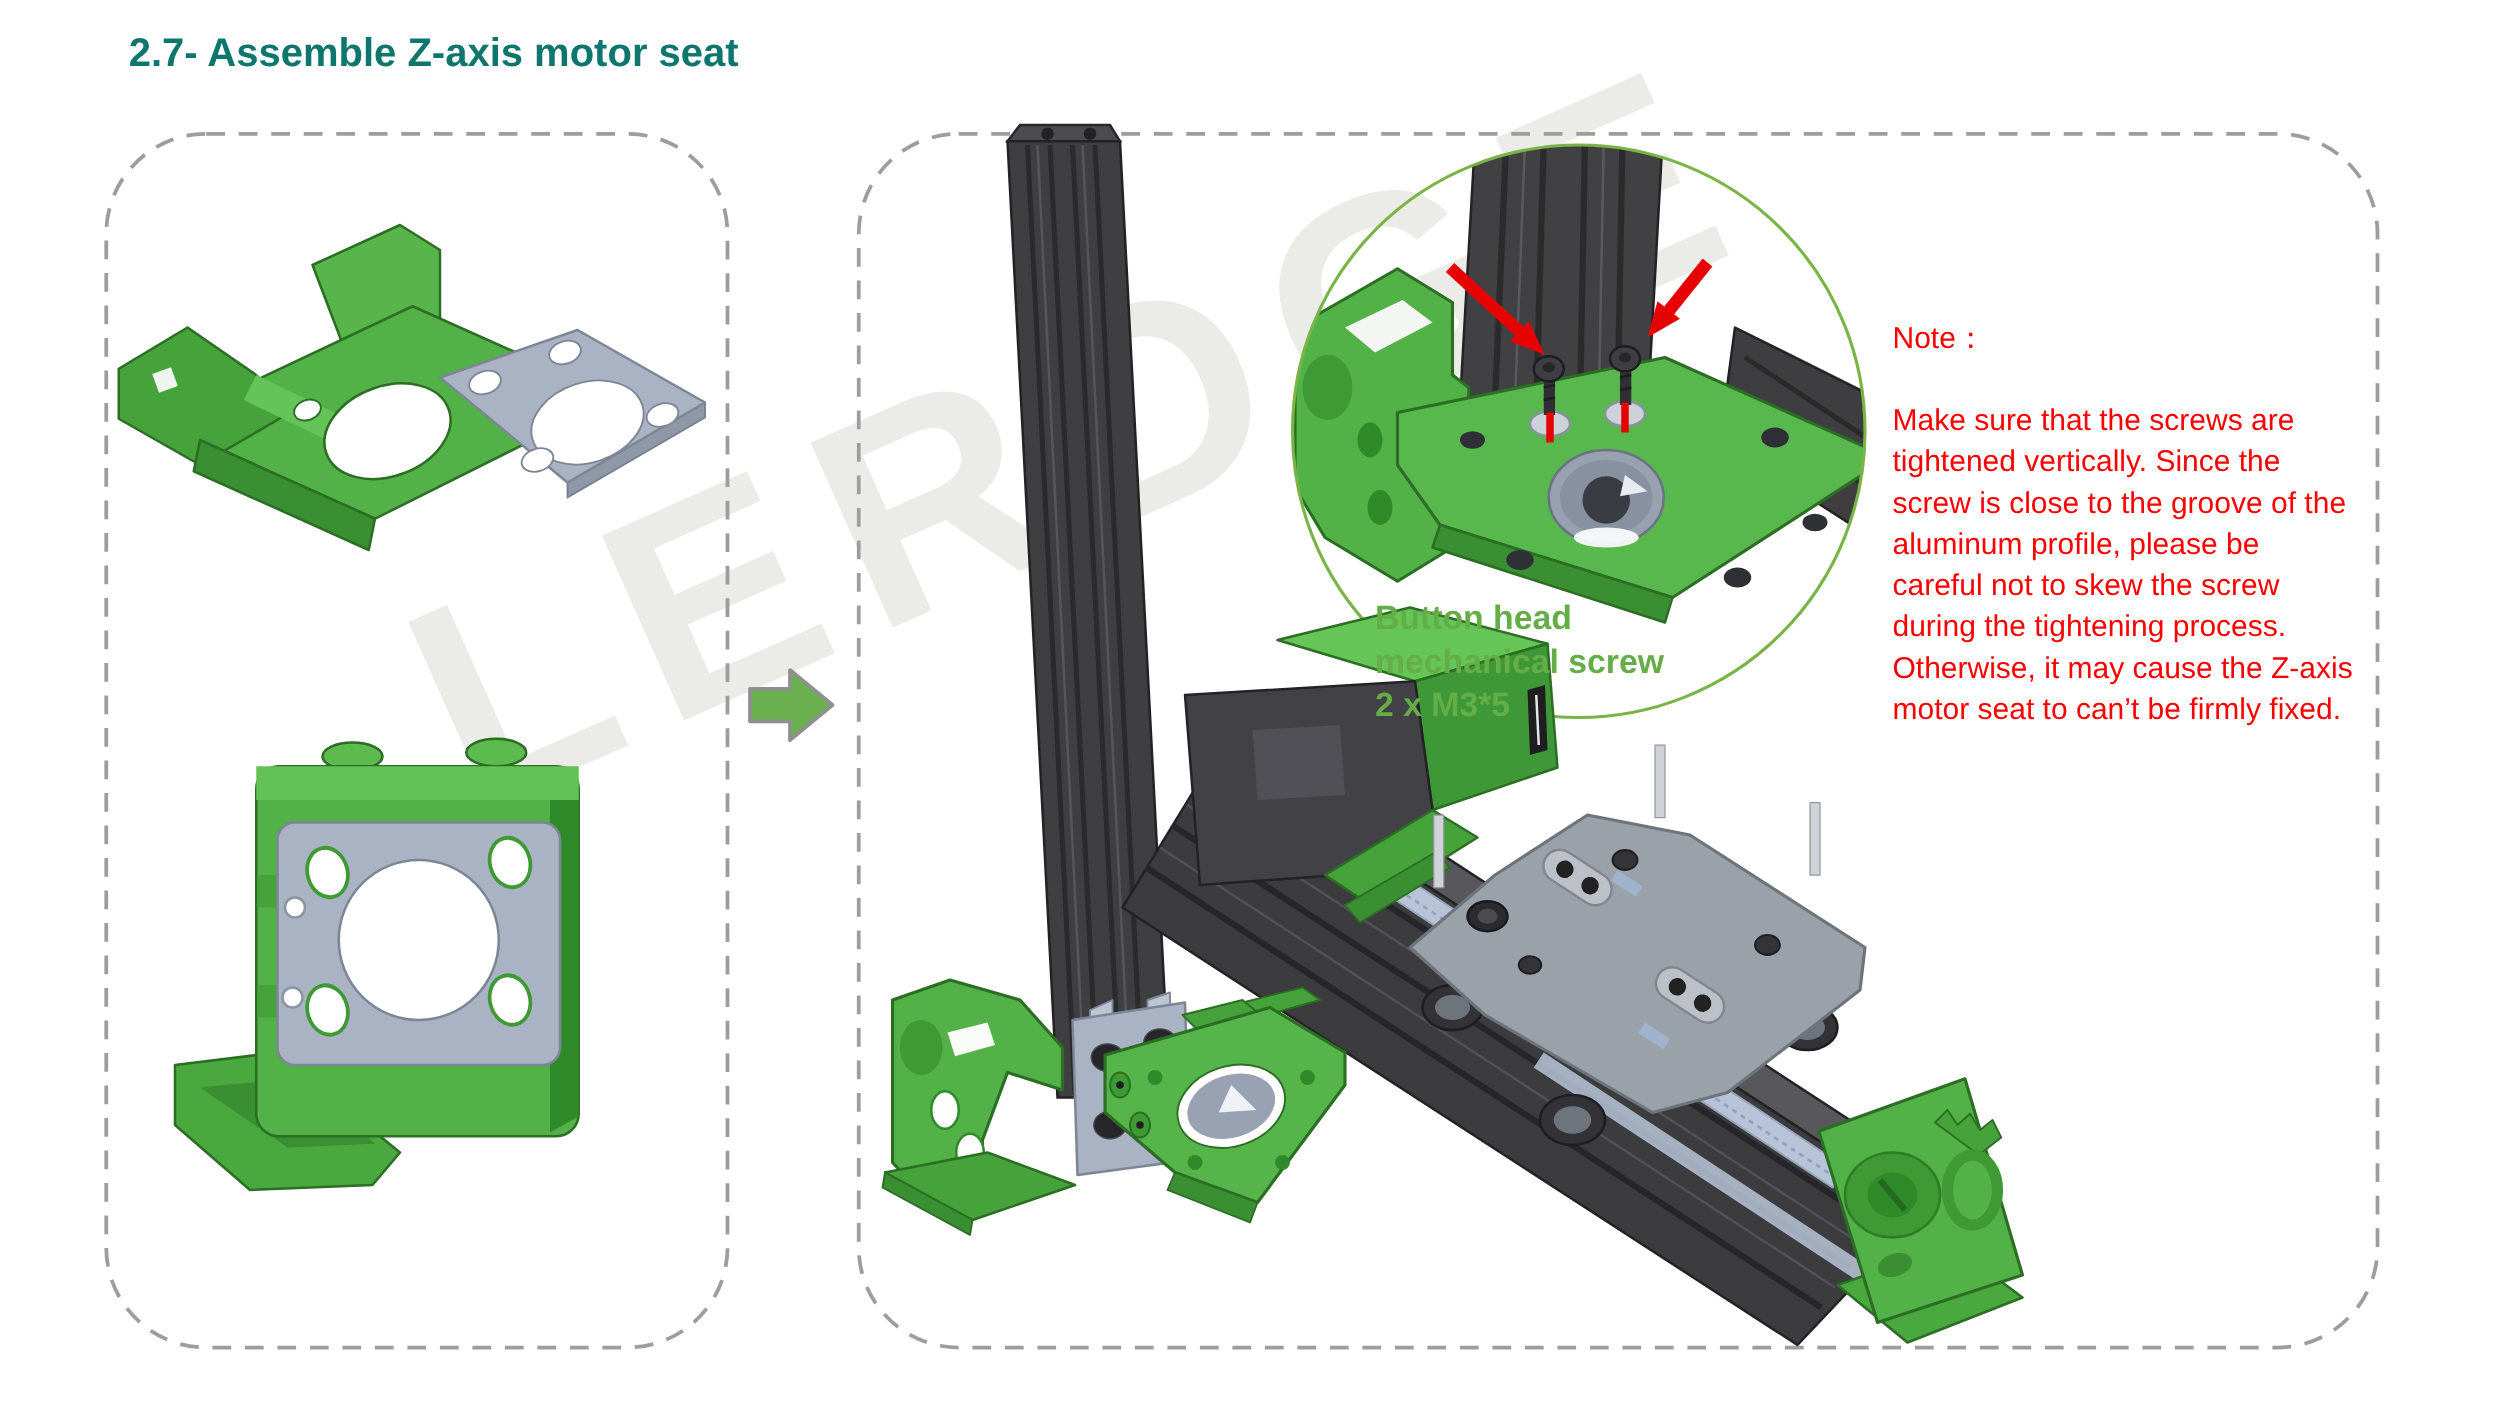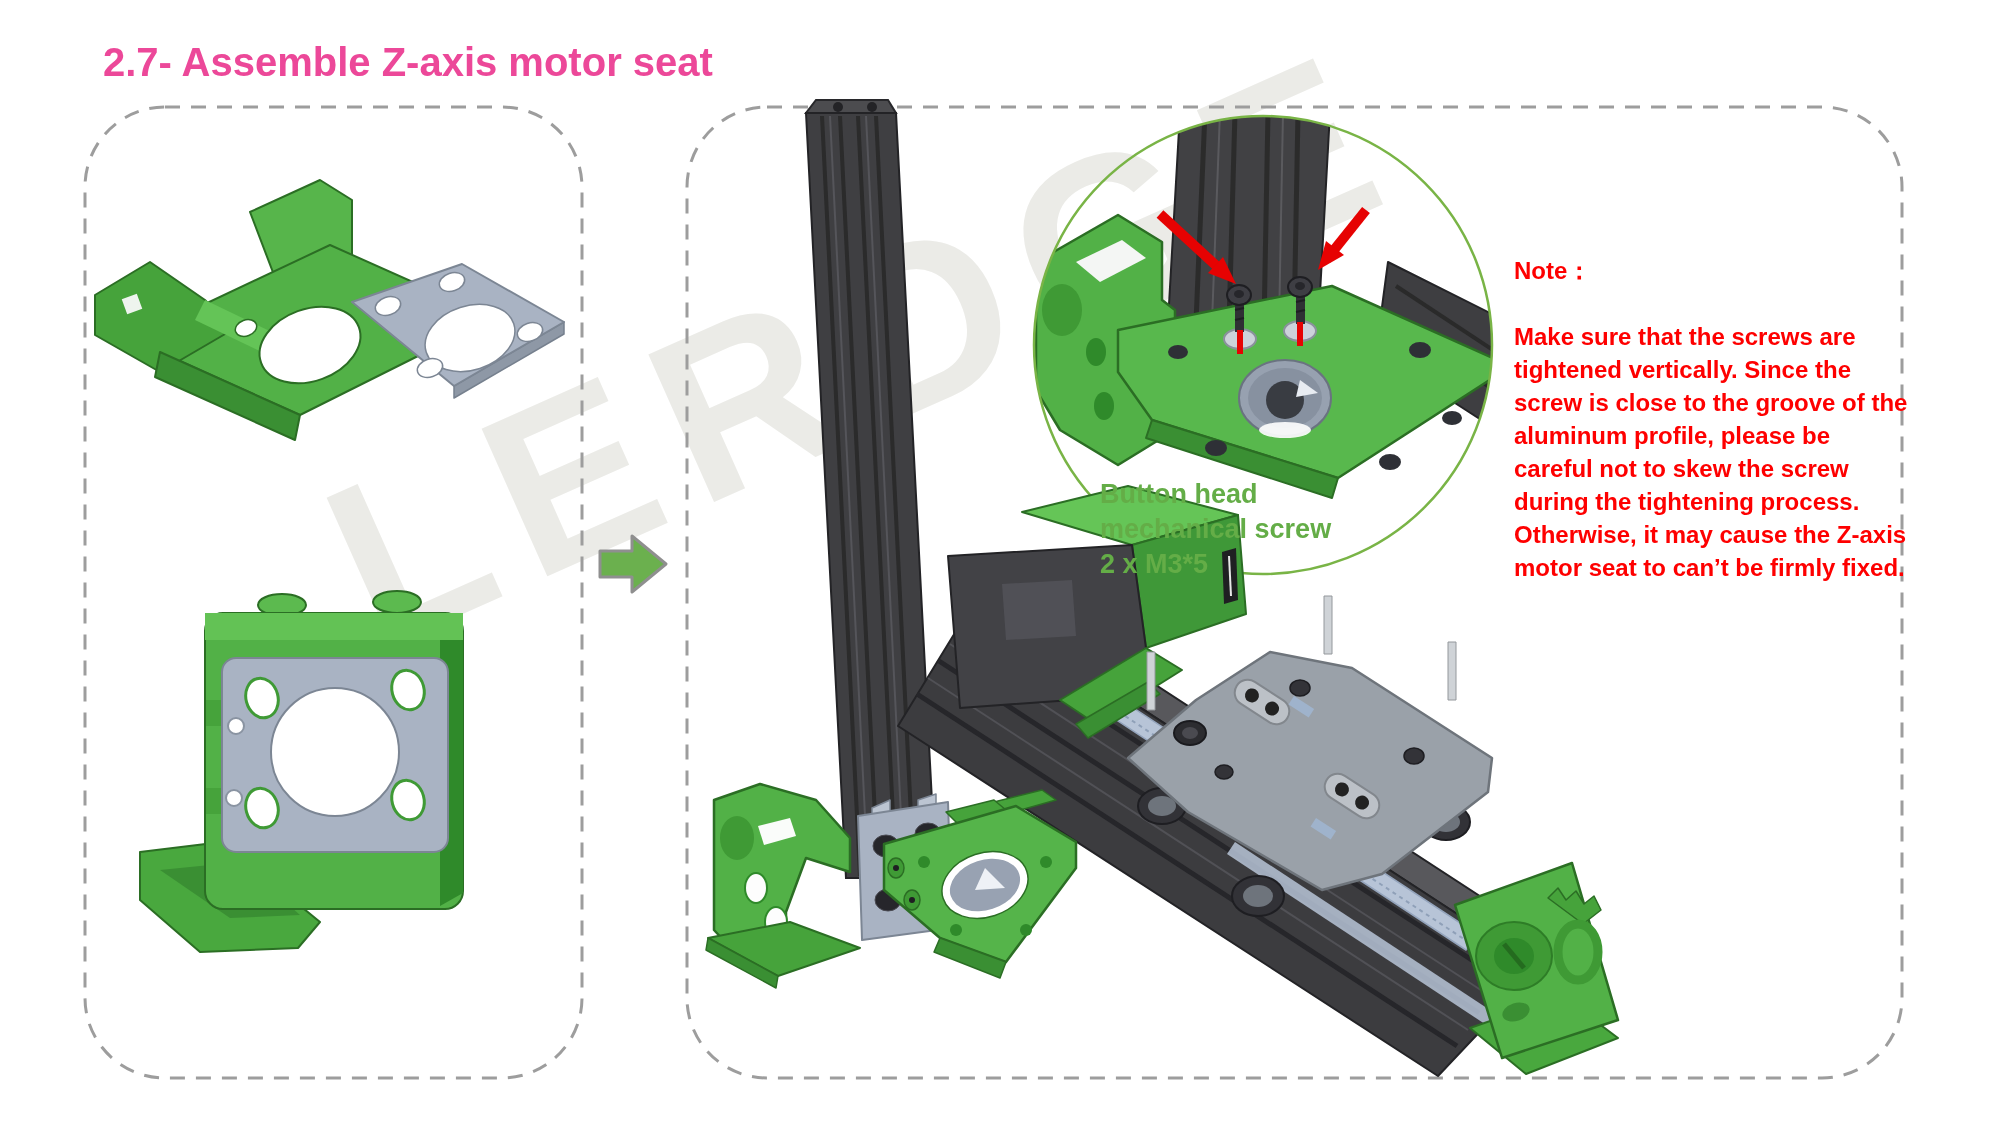--- a/index.html
+++ b/index.html
@@ -8,26 +8,26 @@
     background:#ffffff;font-family:"Liberation Sans",sans-serif;
   }
   .watermark{
     position:absolute;left:400px;top:430px;z-index:0;
     font-size:235px;font-weight:bold;letter-spacing:26px;color:#ebebe7;
     transform:rotate(-24deg);transform-origin:left bottom;white-space:nowrap;
     user-select:none;
   }
   #scene{position:absolute;left:0;top:0;z-index:1;}
   .page-title{
-    position:absolute;left:103px;top:40px;z-index:2;
-    font-size:40px;font-weight:bold;color:#ec4899;
+    position:absolute;left:103px;top:24px;z-index:2;
+    font-size:32px;font-weight:bold;color:#0f766e;
   }
   .note-block{
     position:absolute;left:1514px;top:221px;width:408px;z-index:2;
-    color:#fe0000;font-weight:bold;font-size:24px;line-height:33px;
+    color:#fe0000;font-weight:normal;font-size:24px;line-height:33px;
     white-space:pre-line;
   }
   .callout-label{
     position:absolute;left:1100px;top:477px;width:380px;z-index:2;
     text-align:left;color:#64ad47;font-weight:bold;font-size:27px;
     line-height:35px;white-space:pre-line;
   }
 </style>
 </head>
 <body>

